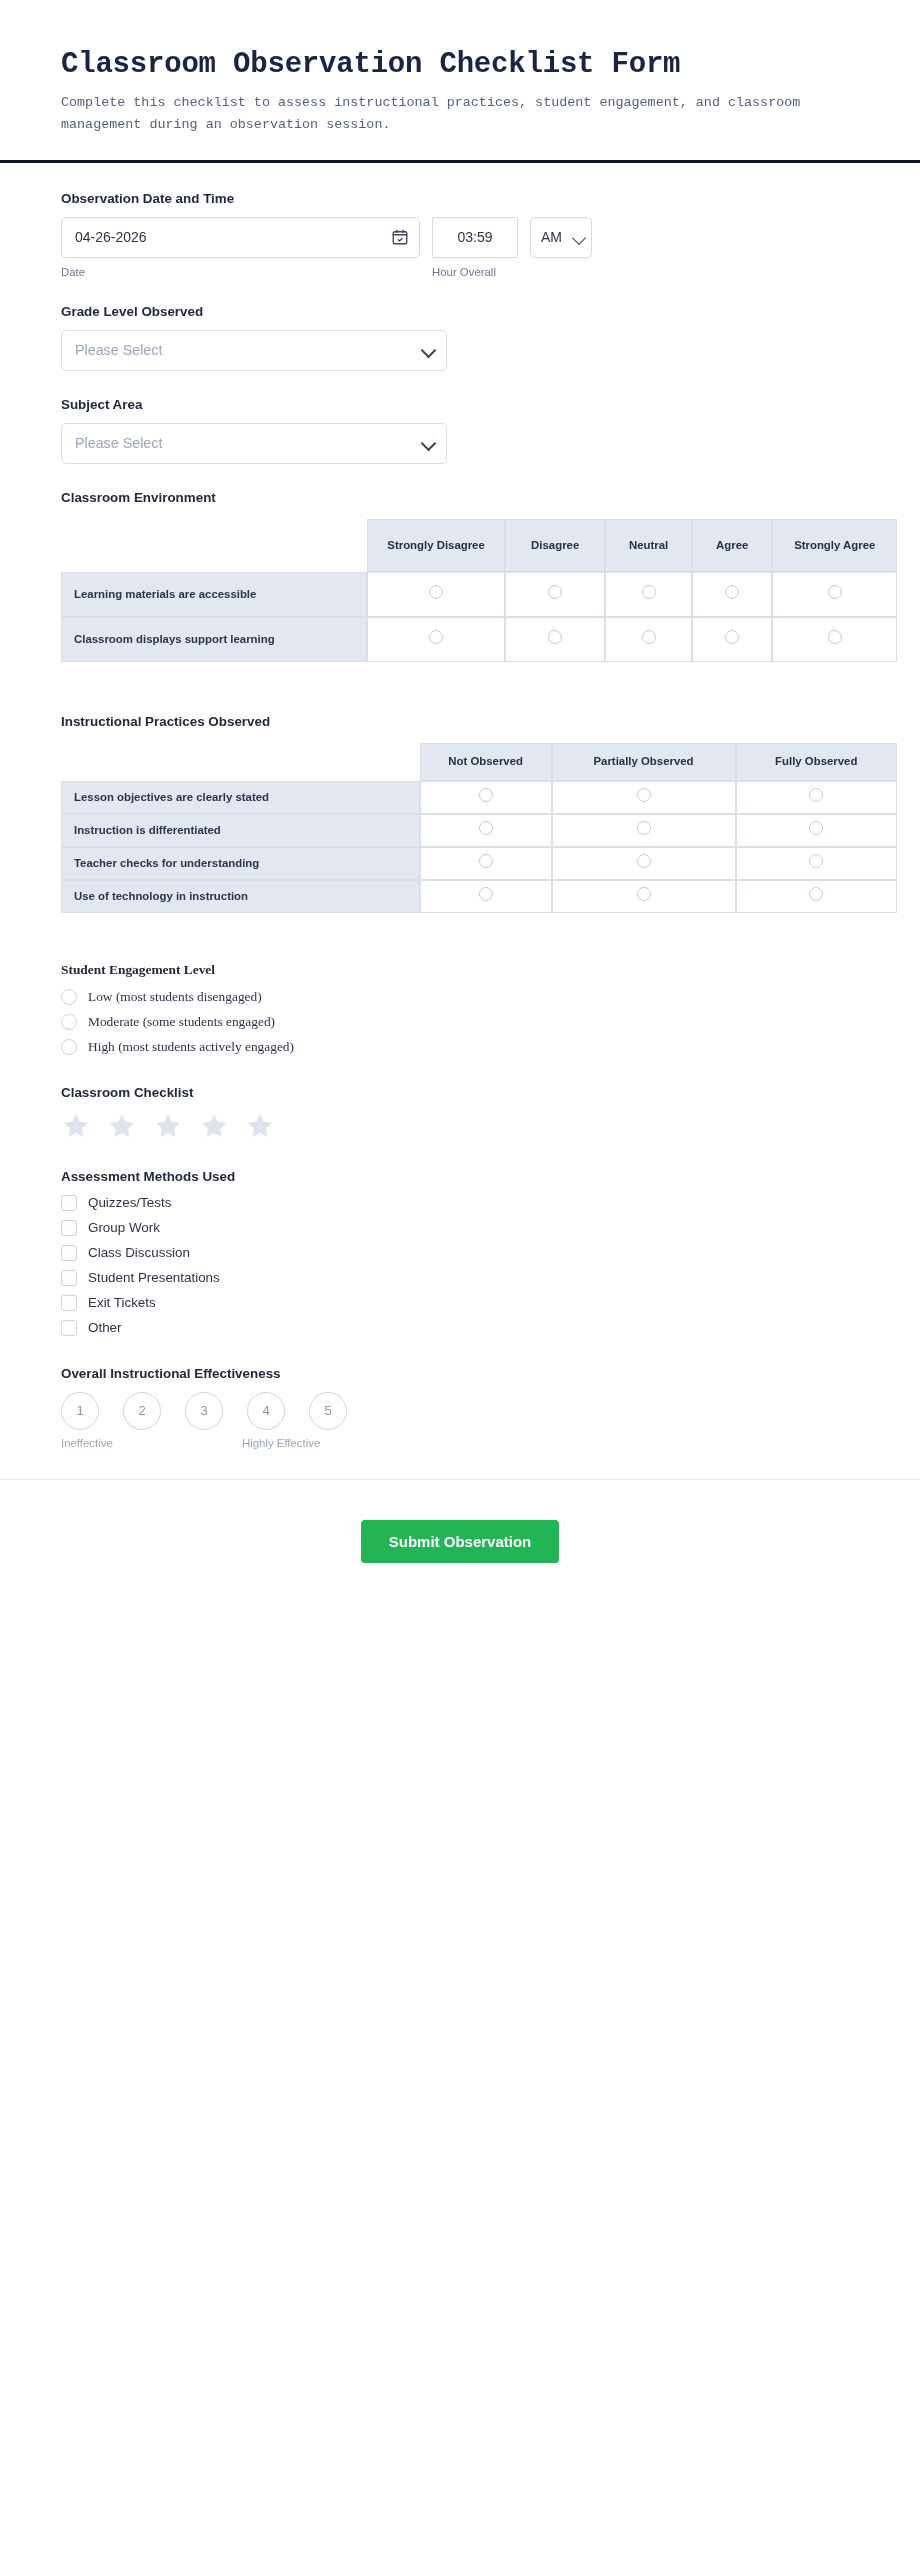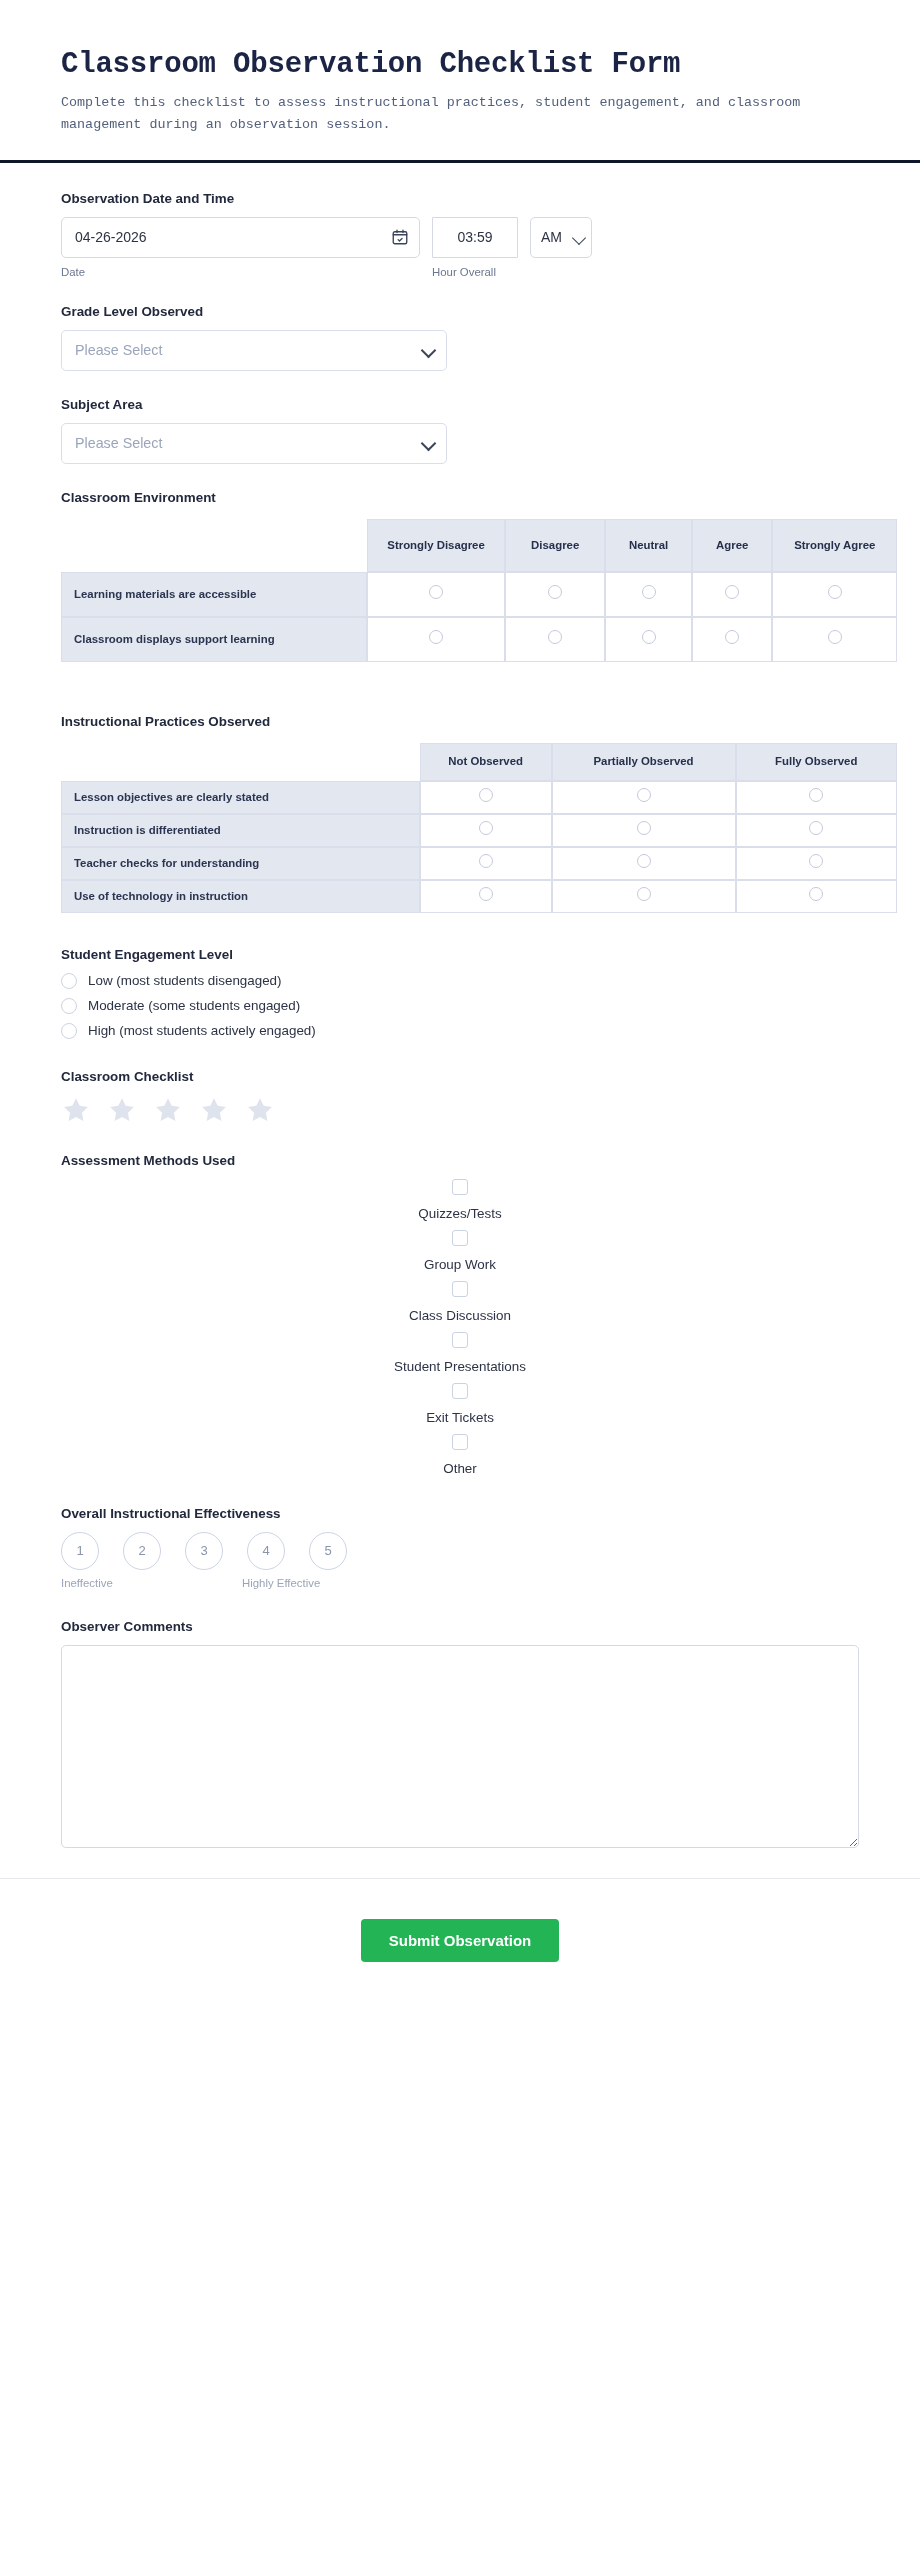--- a/index.html
+++ b/index.html
@@ -243,21 +243,20 @@
   }
 
   
   .check-list { margin-top: 4px; }
   .check-item {
     display: flex;
     align-items: center;
     gap: 11px;
     margin-bottom: 9px;
     cursor: pointer;
-    flex-direction: column;
   }
   .check-box {
     width: 16px; height: 16px;
     border: 1.5px solid #ccd3e0;
     border-radius: 3px;
     background: #fff;
     flex: 0 0 auto;
   }
   .check-text {
     font-size: 13.4px;
@@ -454,21 +453,21 @@
           <tr>
             <th class="rowlabel">Use of technology in instruction</th>
             <td class="cell"><span class="radio-dot"></span></td>
             <td class="cell"><span class="radio-dot"></span></td>
             <td class="cell"><span class="radio-dot"></span></td>
           </tr>
         </tbody>
       </table>
     </div>
 
-    <div class="field-block" style="margin-top:34px;">
+    <div class="field-block" style="margin-top:49px;font-family:Liberation Serif, serif;">
       <label class="field-label">Student Engagement Level</label>
       <div class="radio-list">
         <div class="radio-item">
           <span class="radio-circle"></span>
           <span class="radio-text">Low (most students disengaged)</span>
         </div>
         <div class="radio-item">
           <span class="radio-circle"></span>
           <span class="radio-text">Moderate (some students engaged)</span>
         </div>
@@ -538,24 +537,20 @@
         <div class="scale-circle">3</div>
         <div class="scale-circle">4</div>
         <div class="scale-circle">5</div>
       </div>
       <div class="scale-caption-row">
         <span class="scale-cap">Ineffective</span>
         <span class="scale-cap right">Highly Effective</span>
       </div>
     </div>
 
-    <div class="field-block" style="margin-top:30px;">
-      <label class="field-label">Observer Comments</label>
-      <textarea class="textarea" placeholder="" style=""></textarea>
-    </div>
 
   </div>
 
   <div class="form-footer">
     <button class="submit-btn">Submit Observation</button>
   </div>
 
 </div>
 
 

